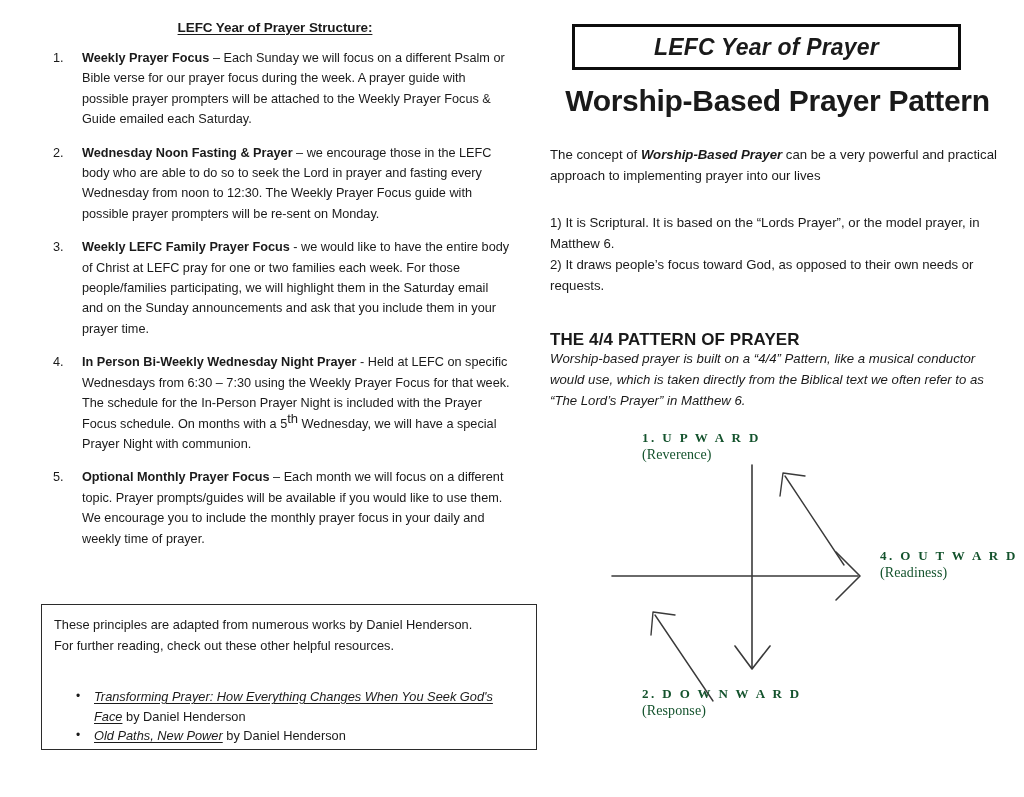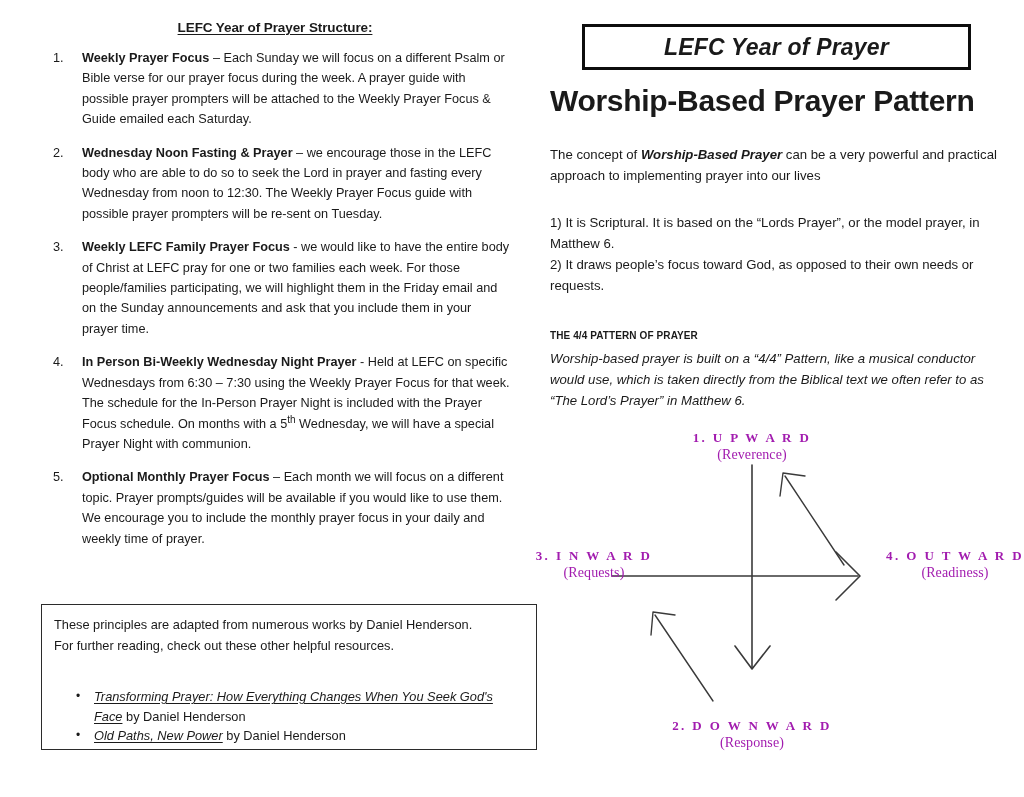--- a/index.html
+++ b/index.html
@@ -63,21 +63,21 @@
     position: absolute;
     left: 5px;
     top: 0;
     font-size: 12.7px;
     line-height: 20.4px;
   }
   .struct-item b {
     font-weight: bold;
   }
   sup {
-    font-size: 10px;
+    font-size: 13px;
     vertical-align: super;
     line-height: 0;
   }
 
   
   .resources-box {
     position: absolute;
     left: 21px;
     top: 604px;
     width: 496px;
@@ -125,21 +125,21 @@
   .right-col {
     position: absolute;
     left: 512px;
     top: 0;
     width: 512px;
     height: 797px;
   }
 
   .title-box {
     position: absolute;
-    left: 70px;
+    left: 60px;
     top: 24px;
     width: 389px;
     height: 46px;
     border: 3px solid #0d0d0d;
     box-sizing: border-box;
     display: flex;
     align-items: center;
     justify-content: center;
   }
   .title-box-text {
@@ -150,21 +150,21 @@
   }
 
   .main-title {
     position: absolute;
     left: 38px;
     top: 84px;
     width: 455px;
     font-size: 30px;
     font-weight: bold;
     letter-spacing: -0.3px;
-    text-align: left;
+    text-align: center;
   }
 
   .intro-para {
     position: absolute;
     left: 38px;
     top: 144px;
     width: 458px;
     font-size: 13.2px;
     line-height: 21px;
   }
@@ -180,21 +180,21 @@
     width: 462px;
     font-size: 13.2px;
     line-height: 21px;
   }
 
   .pattern-head {
     position: absolute;
     left: 38px;
     top: 330px;
     width: 460px;
-    font-size: 10px;
+    font-size: 17px;
     font-weight: bold;
     letter-spacing: 0.1px;
   }
   .pattern-para {
     position: absolute;
     left: 38px;
     top: 348px;
     width: 462px;
     font-size: 13.2px;
     line-height: 21px;
@@ -209,40 +209,39 @@
     width: 480px;
     height: 330px;
   }
   .diagram svg {
     position: absolute;
     left: 0;
     top: 0;
   }
   .diag-label {
     position: absolute;
-    text-align: center;
     font-family: "Liberation Serif", serif;
-    color: #a21caf;
+    color: #14532d;
   }
   .diag-label .dl-main {
     display: block;
     font-size: 13px;
     font-weight: bold;
     letter-spacing: 2.4px;
     white-space: nowrap;
   }
   .diag-label .dl-sub {
     display: block;
     font-size: 14px;
     letter-spacing: 0.1px;
     margin-top: 1px;
     white-space: nowrap;
   }
   .lbl-up   { left: 110px; top: 12px;  width: 220px; }
-  .lbl-down { left: 110px; top: 268px; width: 220px; margin-top: 32px; }
+  .lbl-down { left: 110px; top: 268px; width: 220px; }
   .lbl-in   { left: -8px;  top: 130px; width: 140px; }
   .lbl-out  { left: 348px; top: 130px; width: 150px; }
 </style>
 </head>
 <body>
 
 <div class="left-col">
 
   <div class="left-heading">
     <span>LEFC Year of Prayer Structure:</span>
@@ -250,26 +249,26 @@
 
   <ul class="struct-list">
 
     <li class="struct-item">
       <span class="struct-num">1.</span>
       <b>Weekly Prayer Focus</b><span> – Each Sunday we will focus on a different Psalm or Bible verse for our prayer focus during the week.  A prayer guide with possible prayer prompters will be attached to the Weekly Prayer Focus &amp; Guide emailed each Saturday.</span>
     </li>
 
     <li class="struct-item">
       <span class="struct-num">2.</span>
-      <b>Wednesday Noon Fasting &amp; Prayer</b><span> – we encourage those in the LEFC body who are able to do so to seek the Lord in prayer and fasting every Wednesday from noon to 12:30. The Weekly Prayer Focus guide with possible prayer prompters will be re-sent on Tuesday.</span>
+      <b>Wednesday Noon Fasting &amp; Prayer</b><span> – we encourage those in the LEFC body who are able to do so to seek the Lord in prayer and fasting every Wednesday from noon to 12:30. The Weekly Prayer Focus guide with possible prayer prompters will be re-sent on Monday.</span>
     </li>
 
     <li class="struct-item">
       <span class="struct-num">3.</span>
-      <b>Weekly LEFC Family Prayer Focus</b><span> - we would like to have the entire body of Christ at LEFC pray for one or two families each week. For those people/families participating, we will highlight them in the Friday email and on the Sunday announcements and ask that you include them in your prayer time.</span>
+      <b>Weekly LEFC Family Prayer Focus</b><span> - we would like to have the entire body of Christ at LEFC pray for one or two families each week. For those people/families participating, we will highlight them in the Saturday email and on the Sunday announcements and ask that you include them in your prayer time.</span>
     </li>
 
     <li class="struct-item">
       <span class="struct-num">4.</span>
       <b>In Person Bi-Weekly Wednesday Night Prayer</b><span> - Held at LEFC on specific Wednesdays from 6:30 – 7:30 using the Weekly Prayer Focus for that week.  The schedule for the In-Person Prayer Night is included with the Prayer Focus schedule.  On months with a 5</span><sup>th</sup><span> Wednesday, we will have a special Prayer Night with communion.</span>
     </li>
 
     <li class="struct-item">
       <span class="struct-num">5.</span>
       <b>Optional Monthly Prayer Focus</b><span> – Each month we will focus on a different topic.  Prayer prompts/guides will be available if you would like to use them.  We encourage you to include the monthly prayer focus in your daily and weekly time of prayer.</span>
@@ -333,24 +332,20 @@
     <div class="diag-label lbl-up">
       <span class="dl-main">1. U P W A R D</span>
       <span class="dl-sub">(Reverence)</span>
     </div>
 
     <div class="diag-label lbl-down">
       <span class="dl-main">2. D O W N W A R D</span>
       <span class="dl-sub">(Response)</span>
     </div>
 
-    <div class="diag-label lbl-in">
-      <span class="dl-main">3. I N W A R D</span>
-      <span class="dl-sub">(Requests)</span>
-    </div>
 
     <div class="diag-label lbl-out">
       <span class="dl-main">4. O U T W A R D</span>
       <span class="dl-sub">(Readiness)</span>
     </div>
 
   </div>
 
 </div>
 

